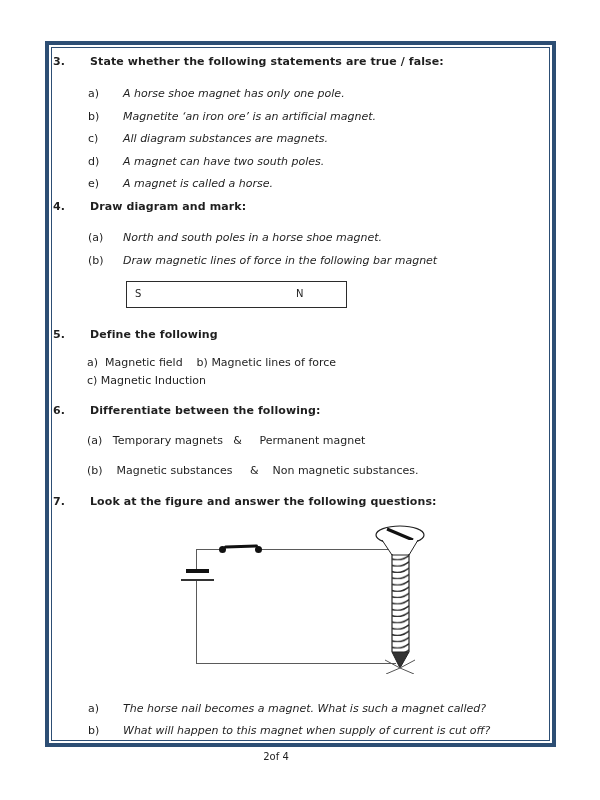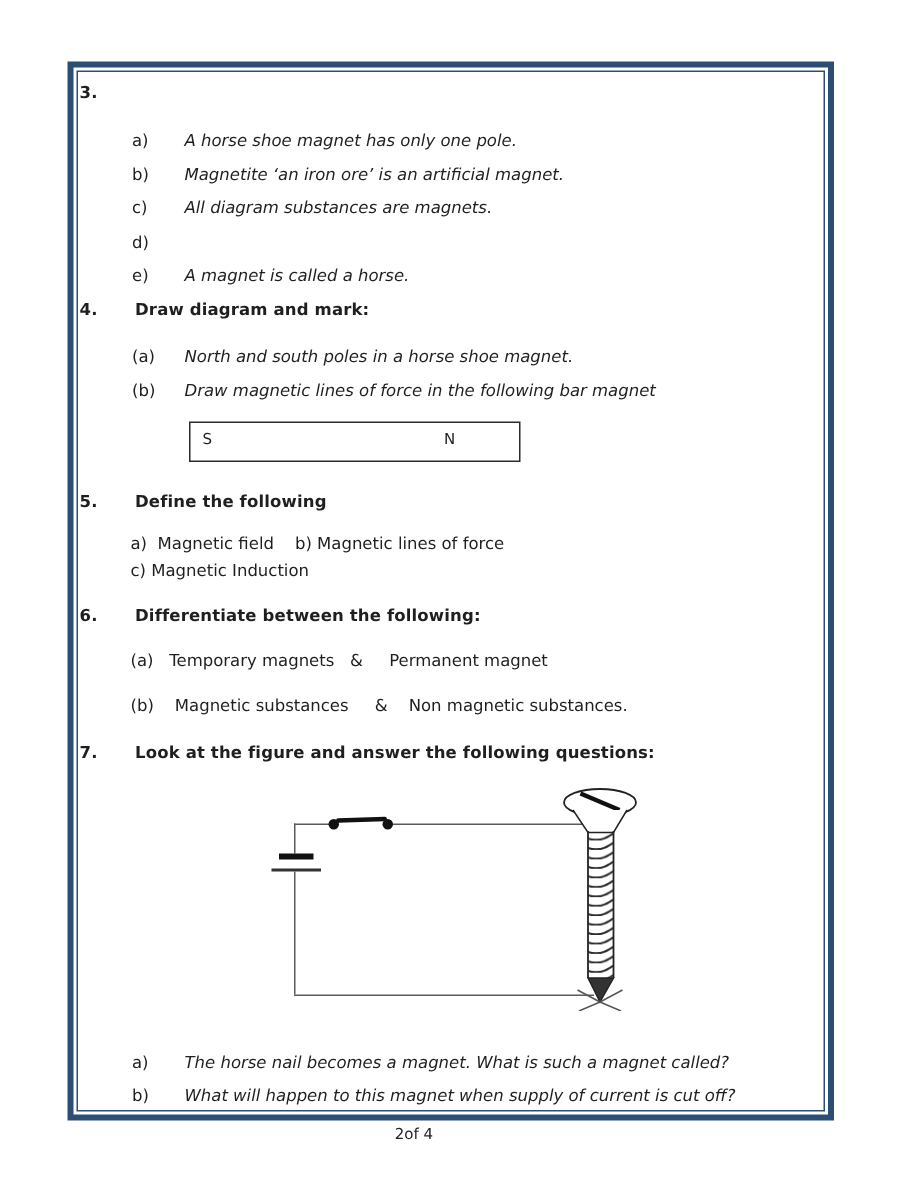--- a/index.html
+++ b/index.html
@@ -32,35 +32,37 @@
 </style>
 </head>
 <body>
 
 <div class="frame">
   <div class="frame-inner"></div>
 </div>
 
 <div class="row qhead" style="top:55px">
   <span class="qnum">3.</span>
+  <span class="qtitle">State whether the following statements are true / false:</span>
 </div>
 <div class="row" style="top:87px">
   <span class="ilab">a)</span>
   <span class="itxt">A horse shoe magnet has only one pole.</span>
 </div>
 <div class="row" style="top:110px">
   <span class="ilab">b)</span>
   <span class="itxt">Magnetite ‘an iron ore’ is an artificial magnet.</span>
 </div>
 <div class="row" style="top:132px">
   <span class="ilab">c)</span>
   <span class="itxt">All diagram substances are magnets.</span>
 </div>
 <div class="row" style="top:155px">
   <span class="ilab">d)</span>
+  <span class="itxt">A magnet can have two south poles.</span>
 </div>
 <div class="row" style="top:177px">
   <span class="ilab">e)</span>
   <span class="itxt">A magnet is called a horse.</span>
 </div>
 
 <div class="row qhead" style="top:200px">
   <span class="qnum">4.</span>
   <span class="qtitle">Draw diagram and mark:</span>
 </div>

